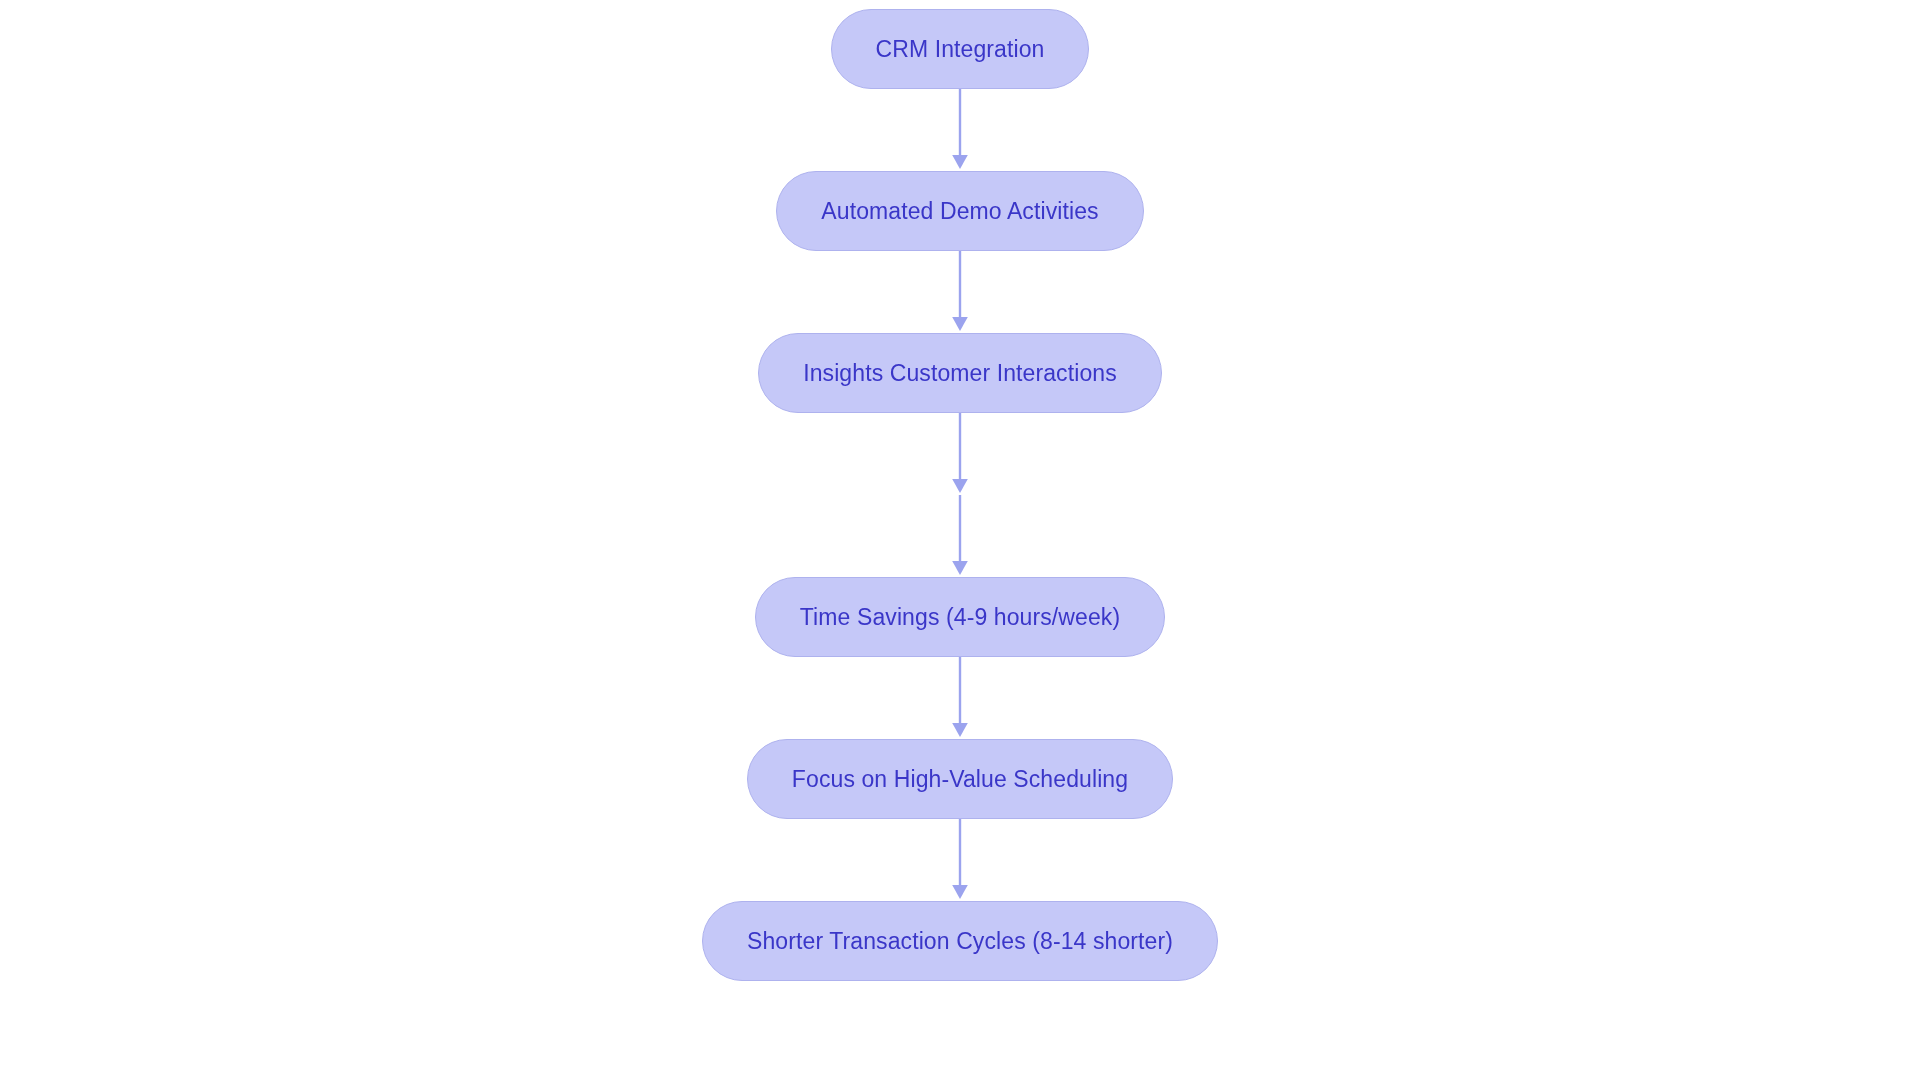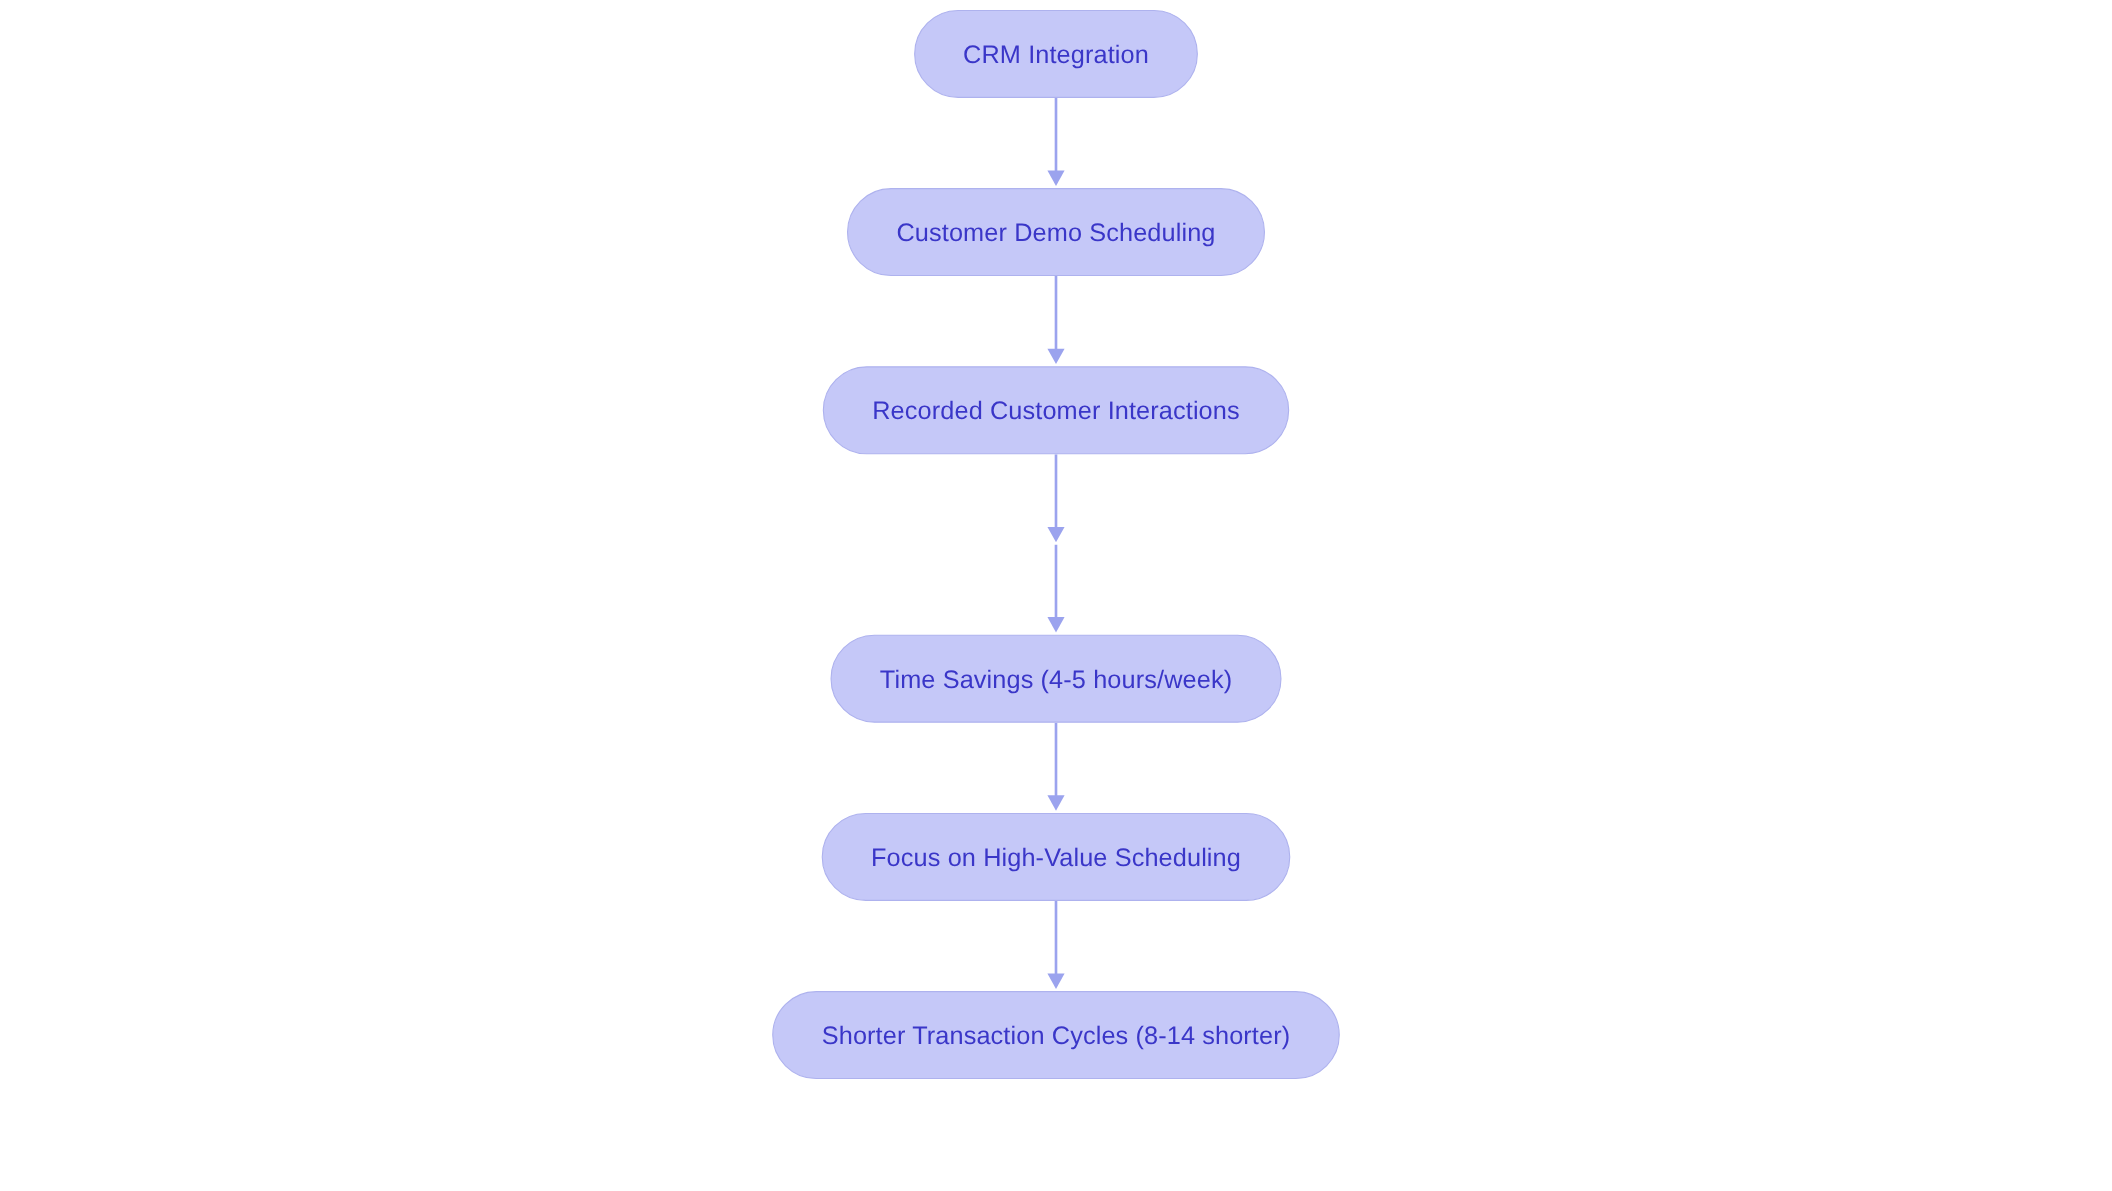--- a/index.html
+++ b/index.html
@@ -78,51 +78,51 @@
     </div>
 
     <div class="connector">
       <svg viewBox="0 0 24 82" xmlns="http://www.w3.org/2000/svg" aria-hidden="true">
         <line x1="12" y1="0" x2="12" y2="68" stroke="#9ba3ee" stroke-width="2.4"></line>
         <polygon points="4.2,66 19.8,66 12,80" fill="#9ba3ee"></polygon>
       </svg>
     </div>
 
     <div class="node">
-      <span>Customer Demo Scheduling</span>
+      <span>Automated Demo Activities</span>
     </div>
 
     <div class="connector">
       <svg viewBox="0 0 24 82" xmlns="http://www.w3.org/2000/svg" aria-hidden="true">
         <line x1="12" y1="0" x2="12" y2="68" stroke="#9ba3ee" stroke-width="2.4"></line>
         <polygon points="4.2,66 19.8,66 12,80" fill="#9ba3ee"></polygon>
       </svg>
     </div>
 
     <div class="node">
-      <span>Recorded Customer Interactions</span>
+      <span>Insights Customer Interactions</span>
     </div>
 
     <div class="connector">
       <svg viewBox="0 0 24 82" xmlns="http://www.w3.org/2000/svg" aria-hidden="true">
         <line x1="12" y1="0" x2="12" y2="68" stroke="#9ba3ee" stroke-width="2.4"></line>
         <polygon points="4.2,66 19.8,66 12,80" fill="#9ba3ee"></polygon>
       </svg>
     </div>
 
 
     <div class="connector">
       <svg viewBox="0 0 24 82" xmlns="http://www.w3.org/2000/svg" aria-hidden="true">
         <line x1="12" y1="0" x2="12" y2="68" stroke="#9ba3ee" stroke-width="2.4"></line>
         <polygon points="4.2,66 19.8,66 12,80" fill="#9ba3ee"></polygon>
       </svg>
     </div>
 
     <div class="node">
-      <span>Time Savings (4-5 hours/week)</span>
+      <span>Time Savings (4-9 hours/week)</span>
     </div>
 
     <div class="connector">
       <svg viewBox="0 0 24 82" xmlns="http://www.w3.org/2000/svg" aria-hidden="true">
         <line x1="12" y1="0" x2="12" y2="68" stroke="#9ba3ee" stroke-width="2.4"></line>
         <polygon points="4.2,66 19.8,66 12,80" fill="#9ba3ee"></polygon>
       </svg>
     </div>
 
     <div class="node">

